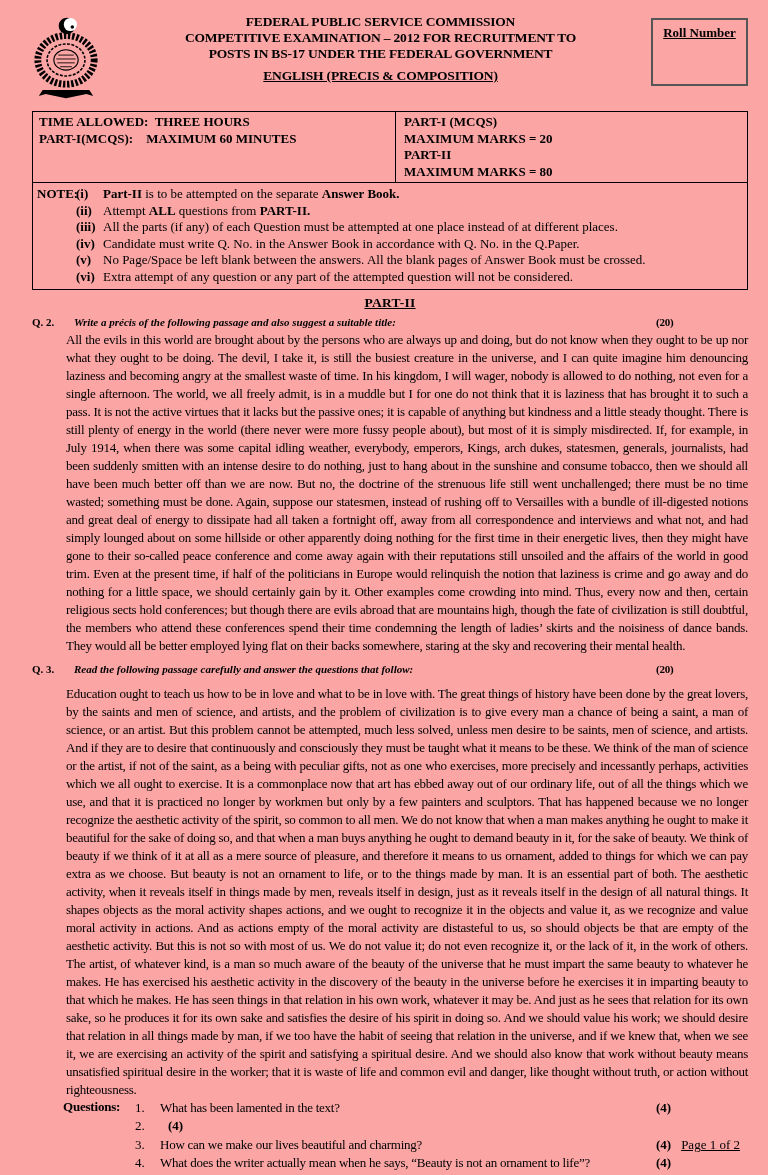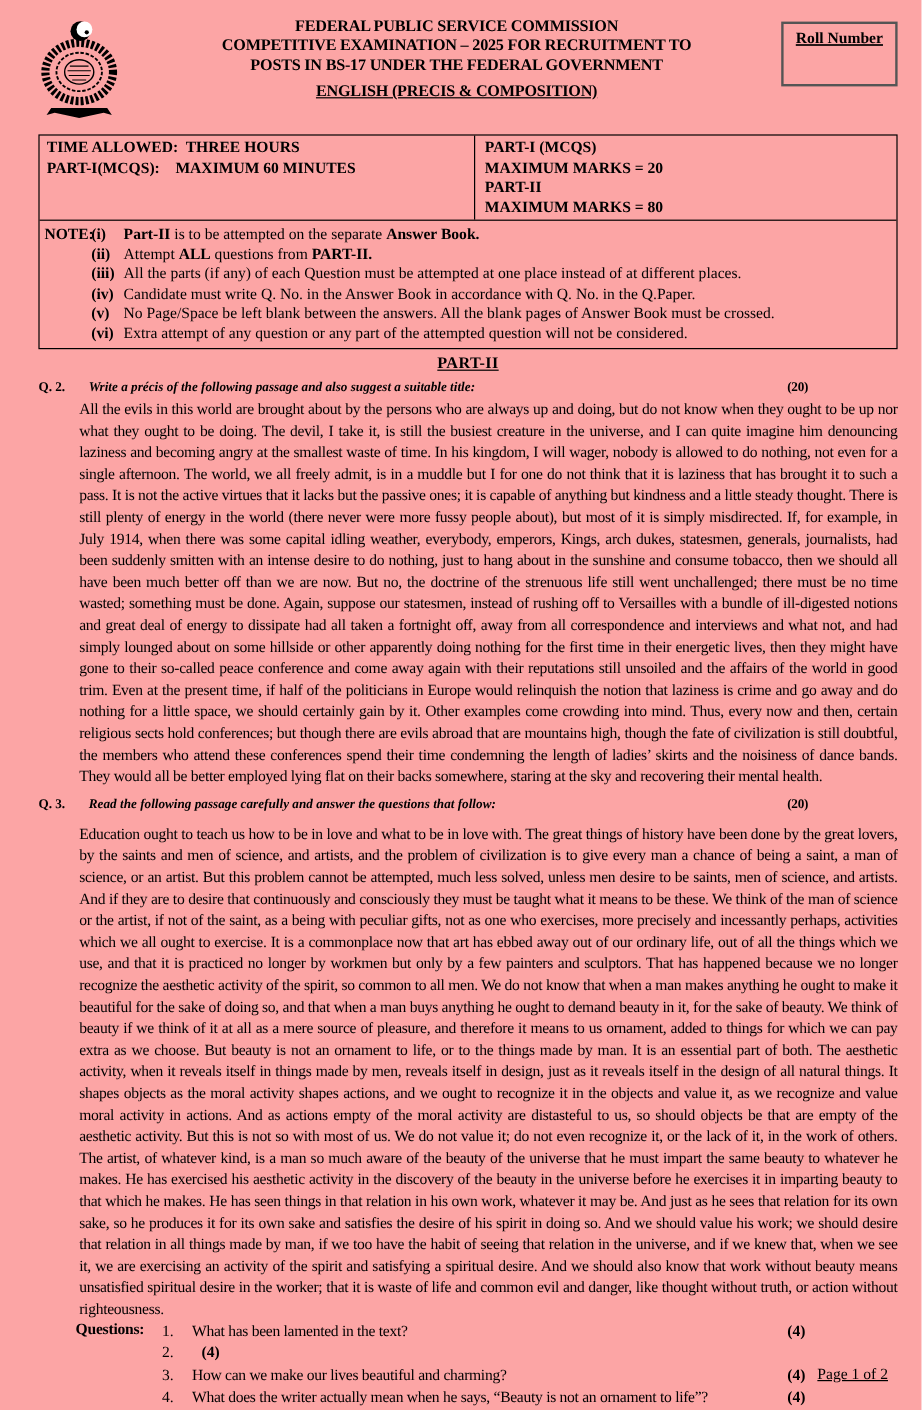--- a/index.html
+++ b/index.html
@@ -15,22 +15,22 @@
     position:relative; background:#fca5a5;
   }
   
   .hdr { display:flex; align-items:flex-start; }
   .logo-wrap { width:78px; flex:0 0 78px; padding-top:4px; }
   .hdr-center { flex:1; text-align:center; padding-top:4px; }
   .hdr-line { font-weight:bold; font-size:13.5px; line-height:16px; letter-spacing:-0.2px; }
   .subject { display:inline-block; font-weight:bold; font-size:13.5px; margin-top:6px;
              text-decoration:underline; letter-spacing:-0.2px; }
   .roll-box {
-    flex:0 0 97px; width:97px; height:54px; margin-top:8px;
-    border:2px solid #555; text-align:center; padding-top:3px;text-decoration:underline;
+    flex:0 0 97px; width:97px; height:68px; margin-top:8px;
+    border:2px solid #555; text-align:center; padding-top:3px;
   }
   .roll-label { font-weight:bold; font-size:13px; text-decoration:underline; }
   
   .info-table { border:1.7px solid #000; margin-top:5px; font-size:13px; }
   .info-top { display:flex; border-bottom:1.7px solid #000; font-weight:bold; }
   .info-left { flex:0 0 363px; border-right:1.7px solid #000; padding:2px 6px; }
   .info-left div { line-height:16.5px; white-space:pre-wrap; }
   .info-right { flex:1; padding:2px 8px; }
   .marks-row { display:flex; line-height:16.5px;flex-direction:column; }
   .marks-part { width:150px; }
@@ -84,21 +84,21 @@
         <ellipse cx="35" cy="47" rx="12.5" ry="10.5" fill="none" stroke="#000" stroke-width="1.2"></ellipse>
         <line x1="27" y1="42" x2="43" y2="42" stroke="#000" stroke-width="0.9"></line>
         <line x1="25" y1="46" x2="45" y2="46" stroke="#000" stroke-width="0.9"></line>
         <line x1="26" y1="50" x2="44" y2="50" stroke="#000" stroke-width="0.9"></line>
         <line x1="29" y1="54" x2="41" y2="54" stroke="#000" stroke-width="0.9"></line>
         <path d="M11 78 L59 78 L63 84 L56 82 L35 86.5 L14 82 L7 84 Z" fill="#000"></path>
       </svg>
     </div>
     <div class="hdr-center">
       <div class="hdr-line">FEDERAL PUBLIC SERVICE COMMISSION</div>
-      <div class="hdr-line">COMPETITIVE EXAMINATION – 2025 FOR RECRUITMENT TO</div>
+      <div class="hdr-line">COMPETITIVE EXAMINATION – 2012 FOR RECRUITMENT TO</div>
       <div class="hdr-line">POSTS IN BS-17 UNDER THE FEDERAL GOVERNMENT</div>
       <span class="subject">ENGLISH (PRECIS &amp; COMPOSITION)</span>
     </div>
     <div class="roll-box">
       <span class="roll-label">Roll Number</span>
     </div>
   </div>
 
   <div class="info-table">
     <div class="info-top">

